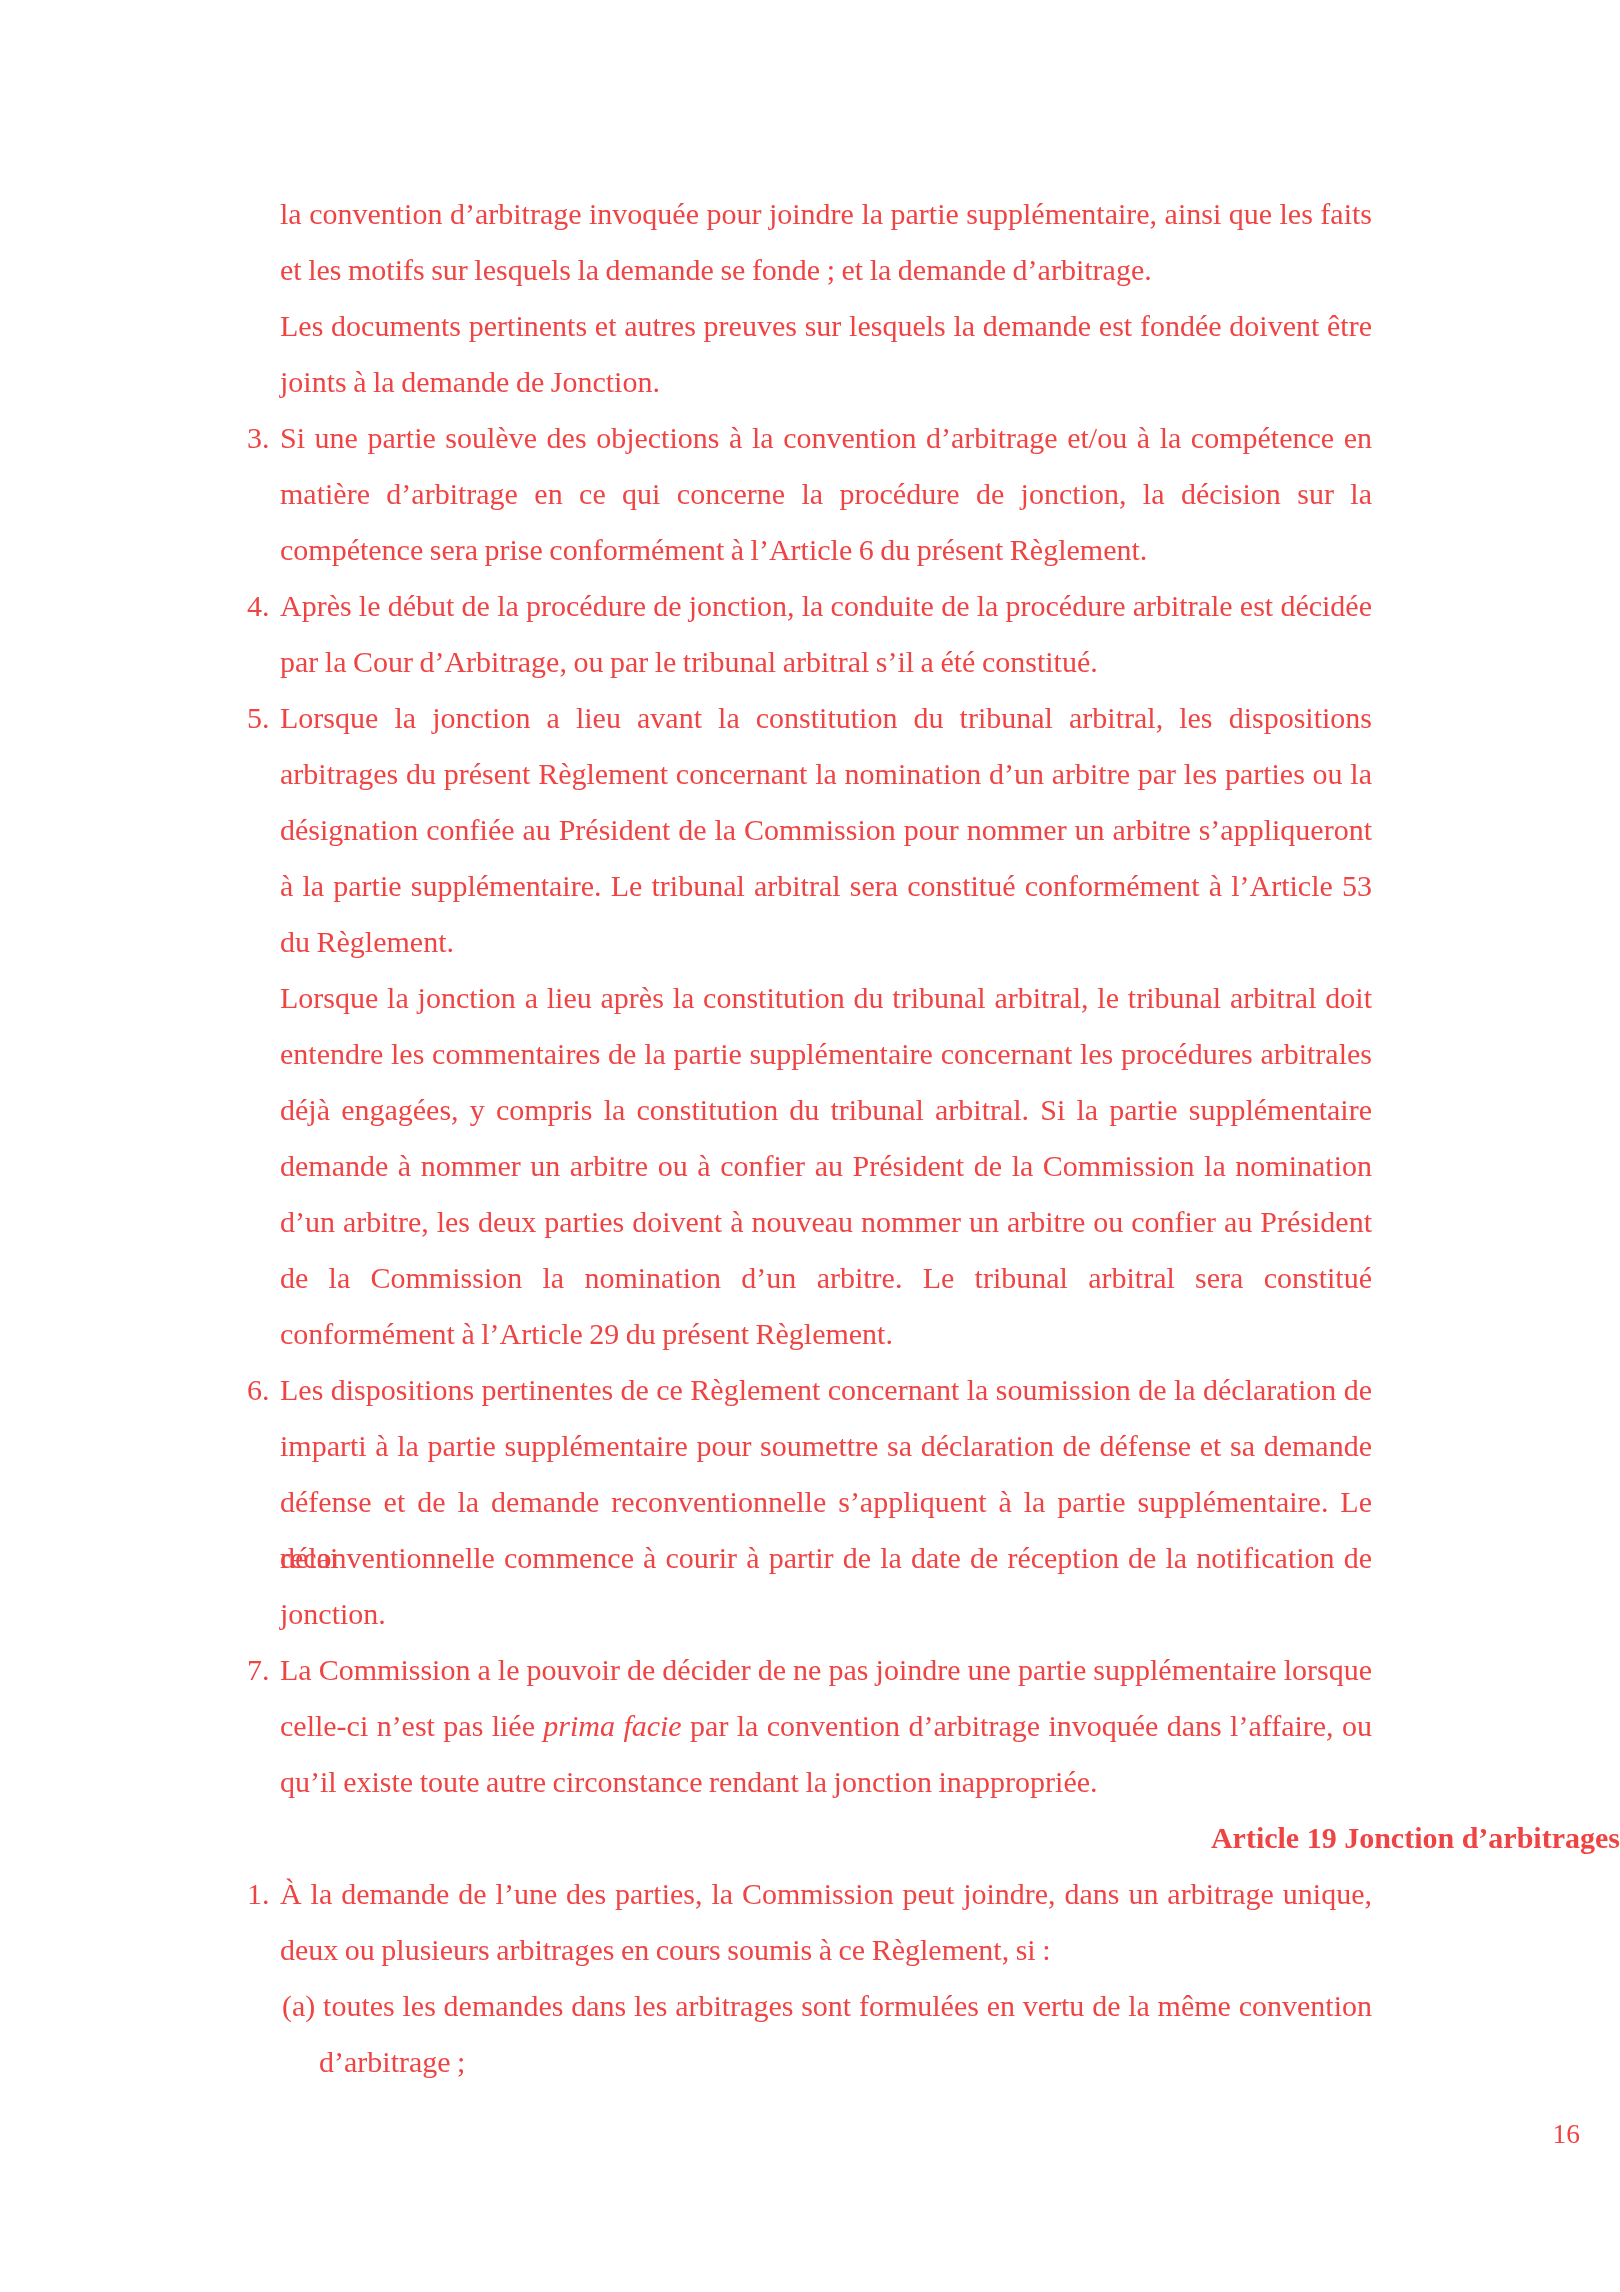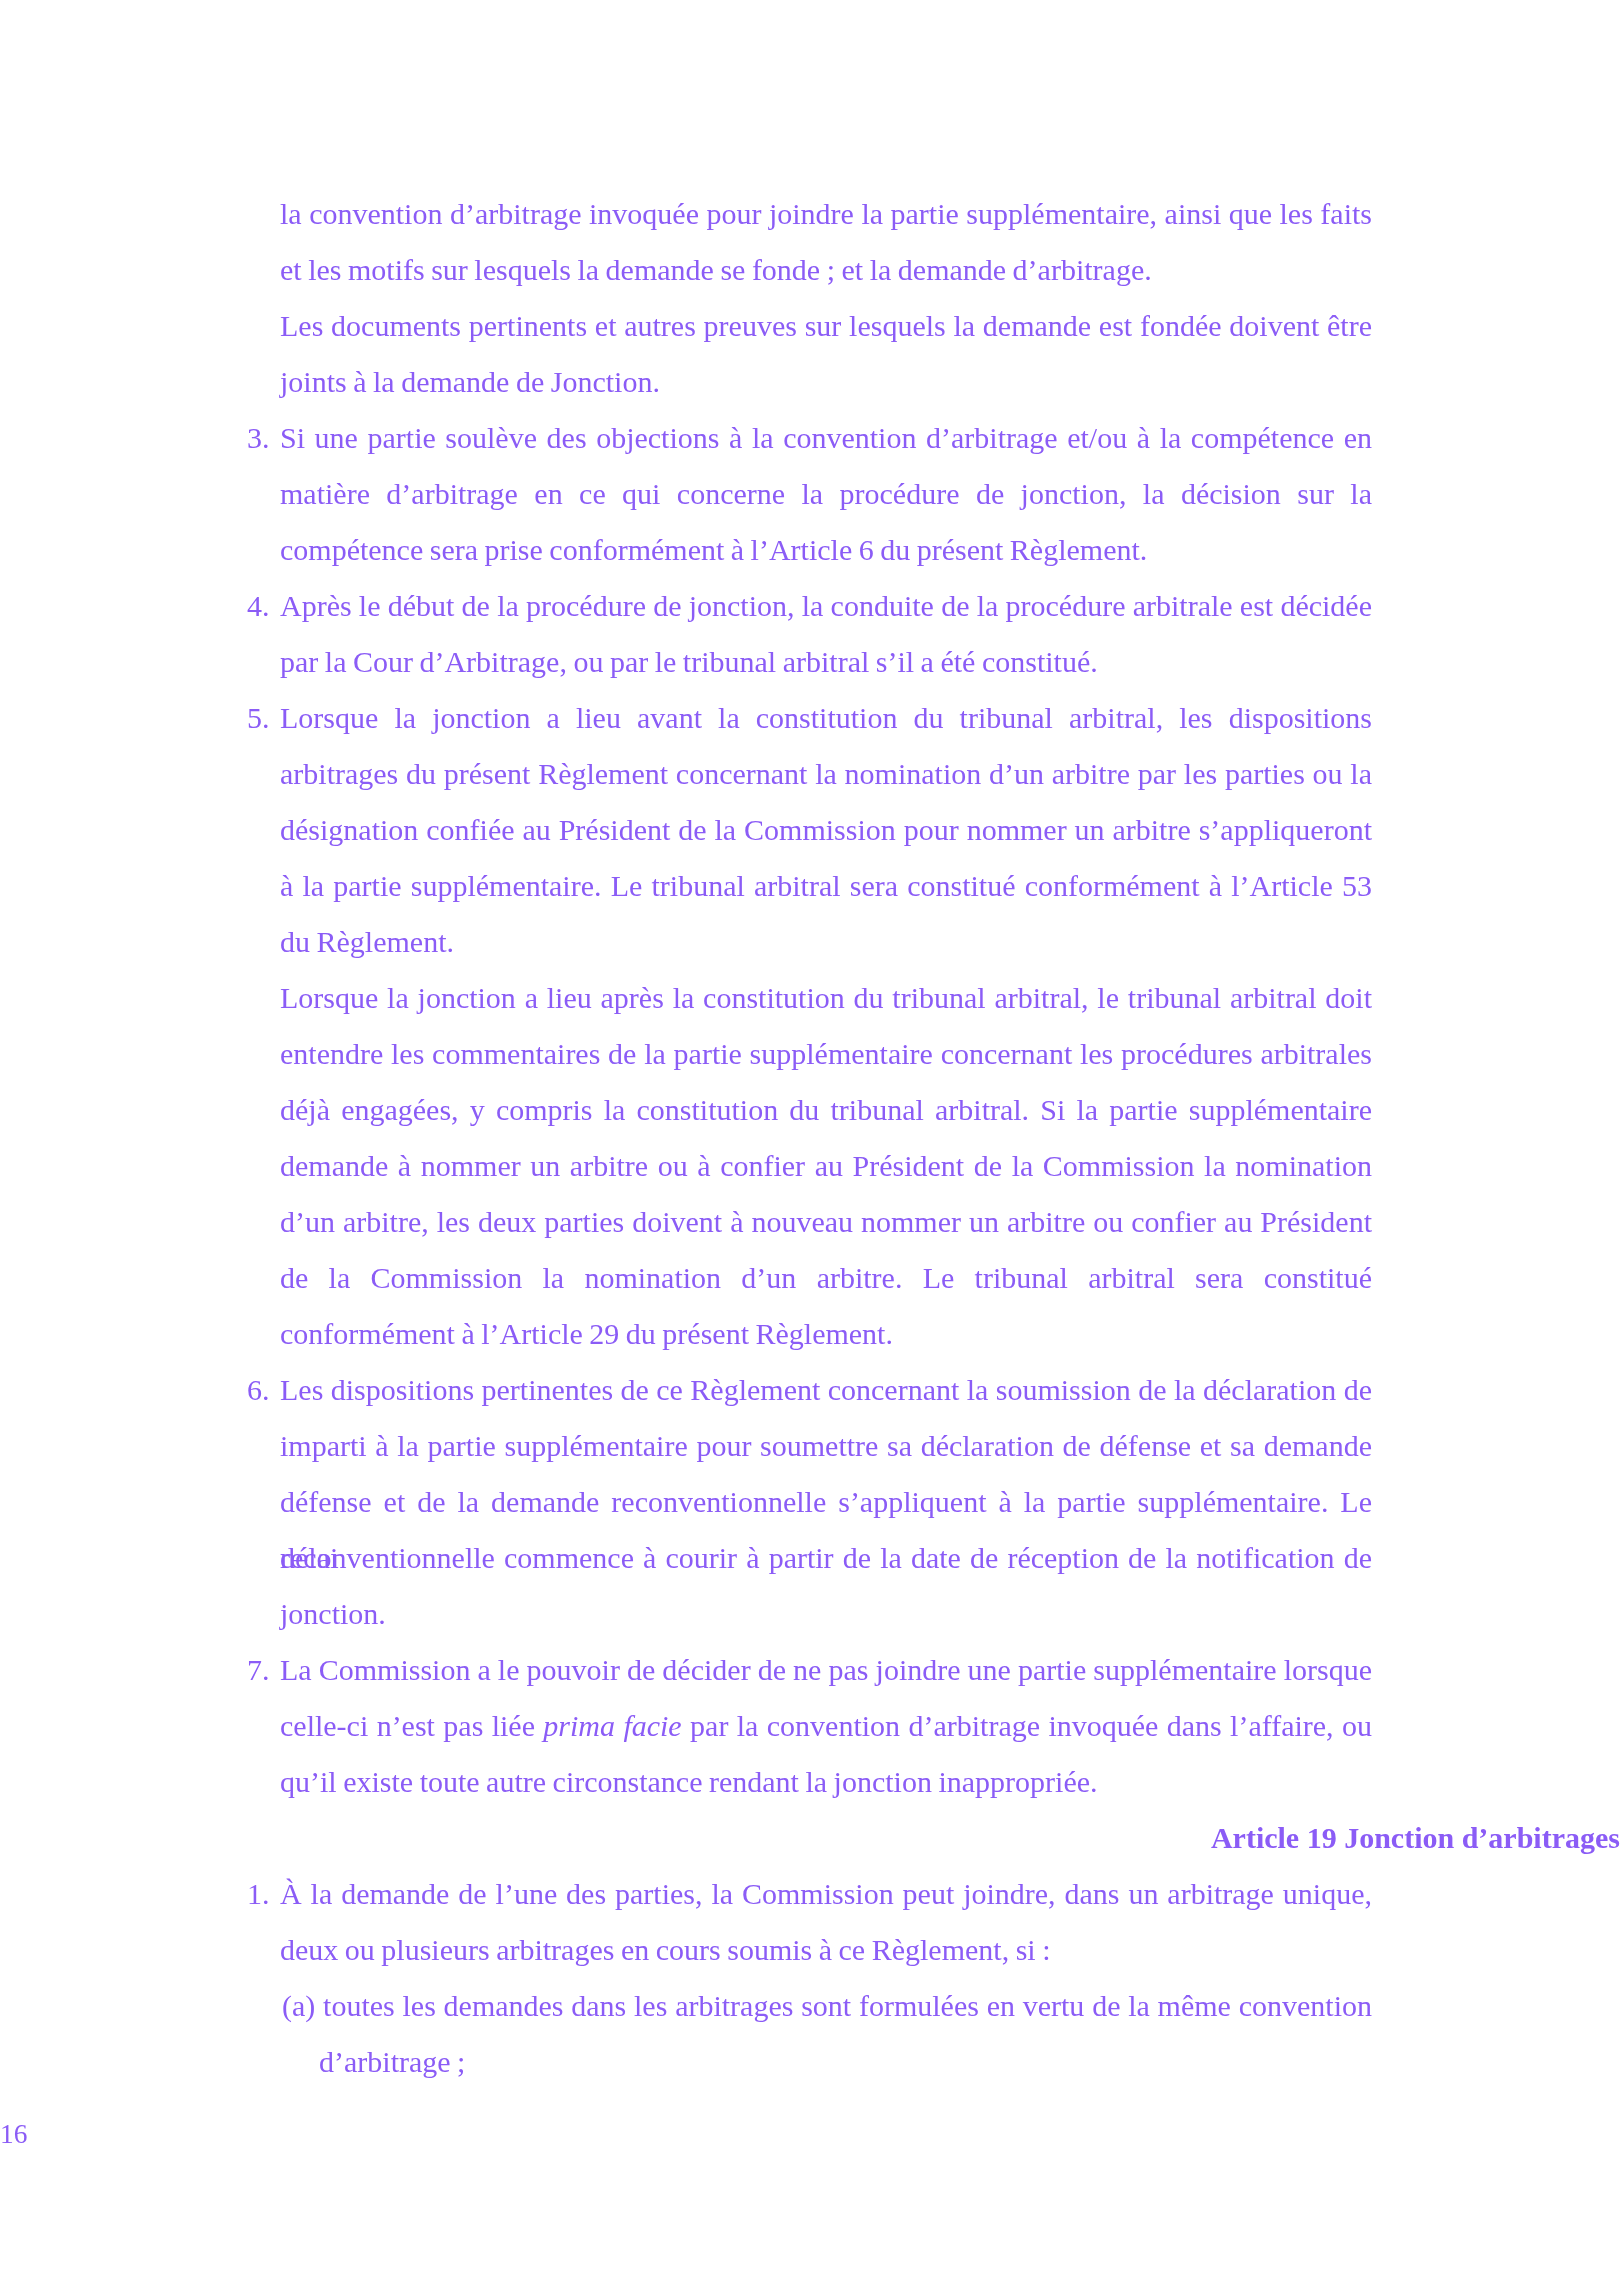--- a/index.html
+++ b/index.html
@@ -3,21 +3,21 @@
 <meta charset="utf-8">
 <style>
   html, body { margin: 0; padding: 0; background: #ffffff; }
   .page {
     position: relative;
     width: 1620px;
     height: 2293px;
     background: #ffffff;
     font-family: "Liberation Serif", "DejaVu Serif", serif;
     font-size: 30px;
-    color: #8b5cf6;
+    color: #ef4444;
     overflow: hidden;
   }
   .doc-body {
     position: absolute;
     left: 0;
     top: 186px;
     width: 1620px;
   }
   .block { position: relative; }
   .line {
@@ -51,21 +51,21 @@
     height: 56px;
     line-height: 56px;
     font-weight: 700;
     text-align: right;
   }
   .page-number {
     position: absolute;
     top: 2121px;
     left: 0;
     width: 1580px;
-    text-align: left;
+    text-align: right;
     font-size: 27.4px;
     line-height: 27.4px;
   }
   i { font-style: italic; }
 </style>
 </head>
 <body>
 
 <div class="page">
   <main class="doc-body">

